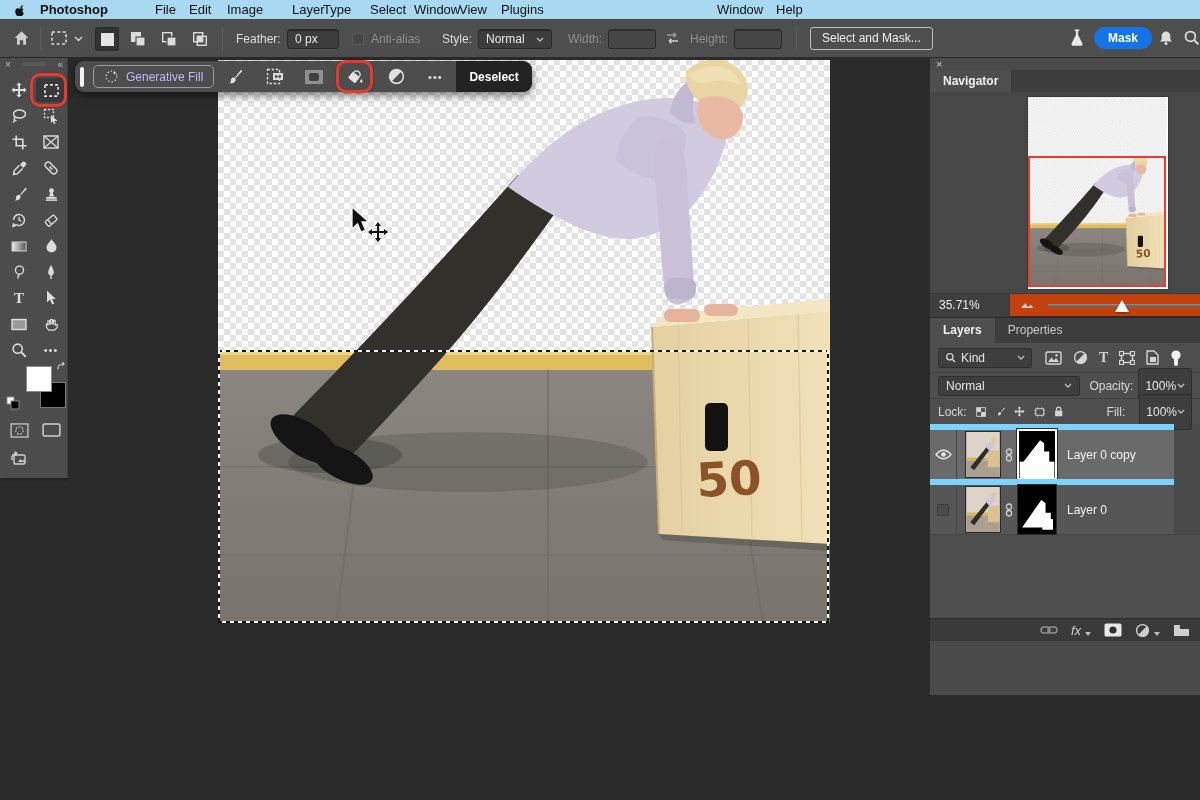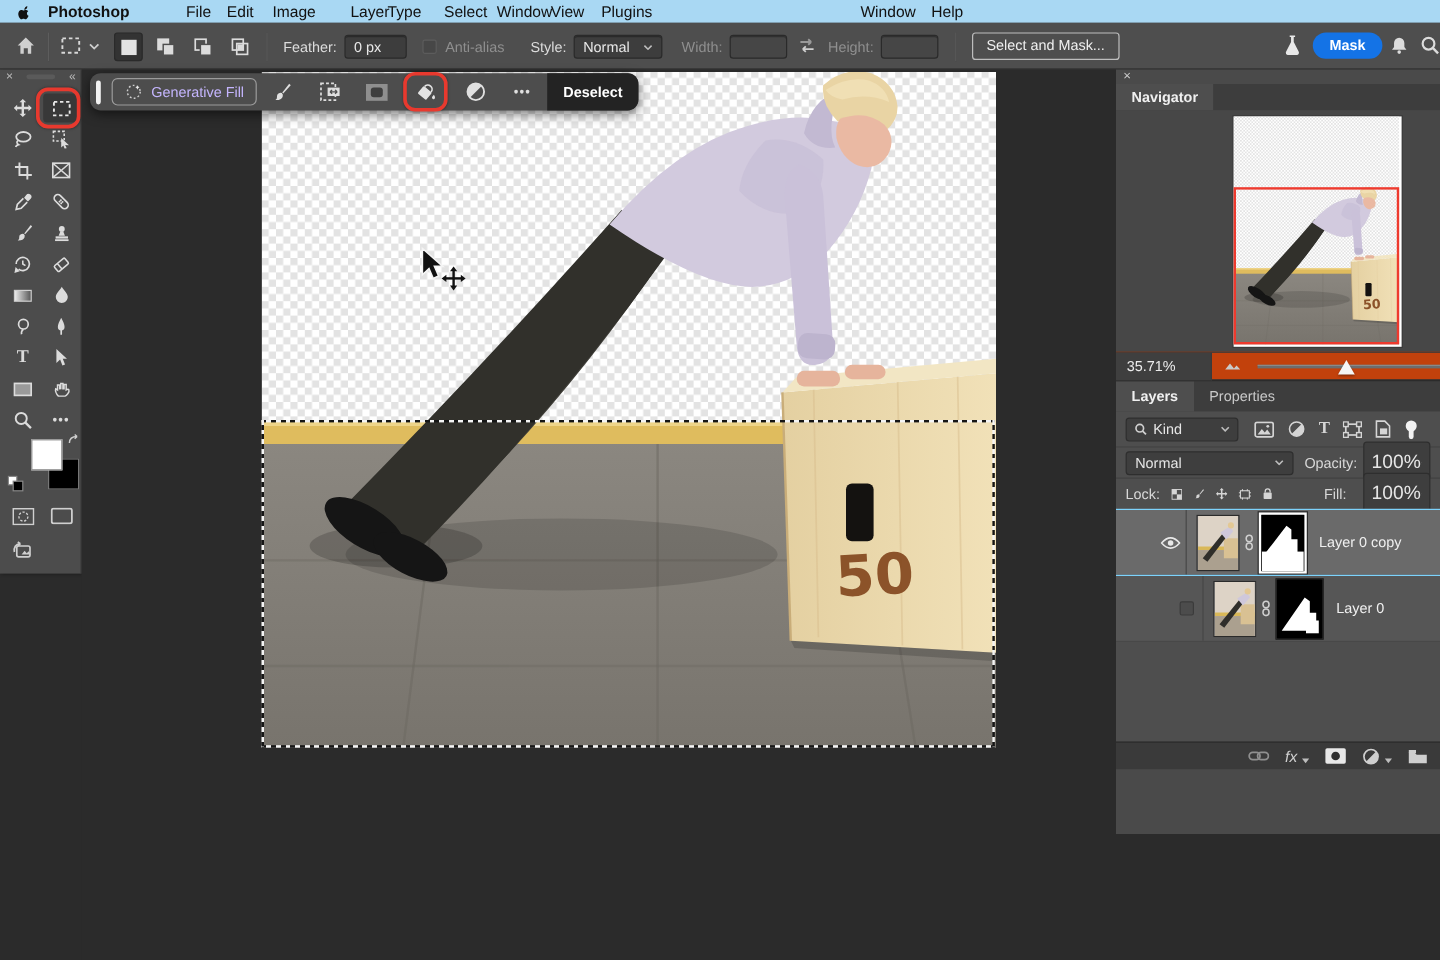--- a/index.html
+++ b/index.html
@@ -68,23 +68,23 @@
   .slider .track { position:absolute; left:6px; right:0; top:10px; height:3px; background:#6d6d6d; border-top:1px solid #8a8a8a; }
   .slider .thumbT { position:absolute; left:46%; top:6px; width:0; height:0; border-left:7px solid transparent; border-right:7px solid transparent; border-bottom:12px solid #f5f5f5; filter:drop-shadow(0 1px 1px rgba(0,0,0,.4)); }
 
   .lay-row { position:relative; width:270px; display:flex; align-items:center; }
   .lay-filter { height:29px; background:#4e4e4e; padding:0 8px; }
   .kinddd { width:94px; height:20px; background:#3e3e3e; border:1px solid #2e2e2e; border-radius:3px; display:flex; align-items:center; font-size:12px; color:#e6e6e6; padding:0 6px; gap:5px; }
   .fil-icons { display:flex; align-items:center; gap:11px; margin-left:13px; }
   .lay-blend { height:26px; background:#4e4e4e; padding:0 8px; border-top:1px solid #434343; }
   .blenddd { width:150px; height:20px; background:#3e3e3e; border:1px solid #2e2e2e; border-radius:3px; display:flex; align-items:center; justify-content:space-between; font-size:12px; color:#e6e6e6; padding:0 7px; }
   .minilabel { font-size:12px; color:#d8d8d8; margin-left:9px; white-space:nowrap; }
-  .valbox { width:56px; height:36px; background:#3e3e3e; border:1px solid #2e2e2e; border-radius:3px; display:flex; align-items:center; justify-content:space-between; font-size:16px; color:#e6e6e6; padding:0 6px; margin-left:5px; }
+  .valbox { width:56px; height:36px; background:#3e3e3e; border:1px solid #2e2e2e; border-radius:3px; display:flex; align-items:center; justify-content:space-between; font-size:12px; color:#e6e6e6; padding:0 6px; margin-left:5px; }
   .lay-lock { height:26px; background:#4e4e4e; padding:0 8px; border-top:1px solid #434343; gap:9px; }
-  .layerrow { position:relative; width:270px; height:55px; background:#565656; border-top:1px solid #7dd3fc; display:flex; align-items:center;justify-content:center; }
+  .layerrow { position:relative; width:244px; height:55px; background:#565656; border-top:6px solid #7dd3fc; display:flex; align-items:center; }
   .layerrow.sel { background:#6a6a6a; }
   .eyecell { width:27px; display:flex; justify-content:center; align-items:center; align-self:stretch; border-right:1px solid #474747; }
   .eyebox { width:12px; height:12px; background:#4c4c4c; border:1px solid #3b3b3b; border-radius:2px; }
   .lthumb { width:36px; height:47px; border:1px solid #2b2b2b; margin-left:8px; background:#888; }
   .linkicon { margin:0 3px; }
   .mthumb { width:40px; height:51px; border:1px solid #2b2b2b; background:#000; }
   .mthumb.sel { border:2px solid #fff; box-shadow:0 0 0 1px #2b2b2b; }
   .lname { font-size:12px; color:#f0f0f0; margin-left:10px; white-space:nowrap; }
   .lay-empty { height:84px; background:#4e4e4e; border-top:1px solid #484848; }
   .lay-bottom { height:23px; background:#3a3a3a; border-top:1px solid #2c2c2c; display:flex; align-items:center; justify-content:flex-end; gap:13px; padding-right:10px; }

